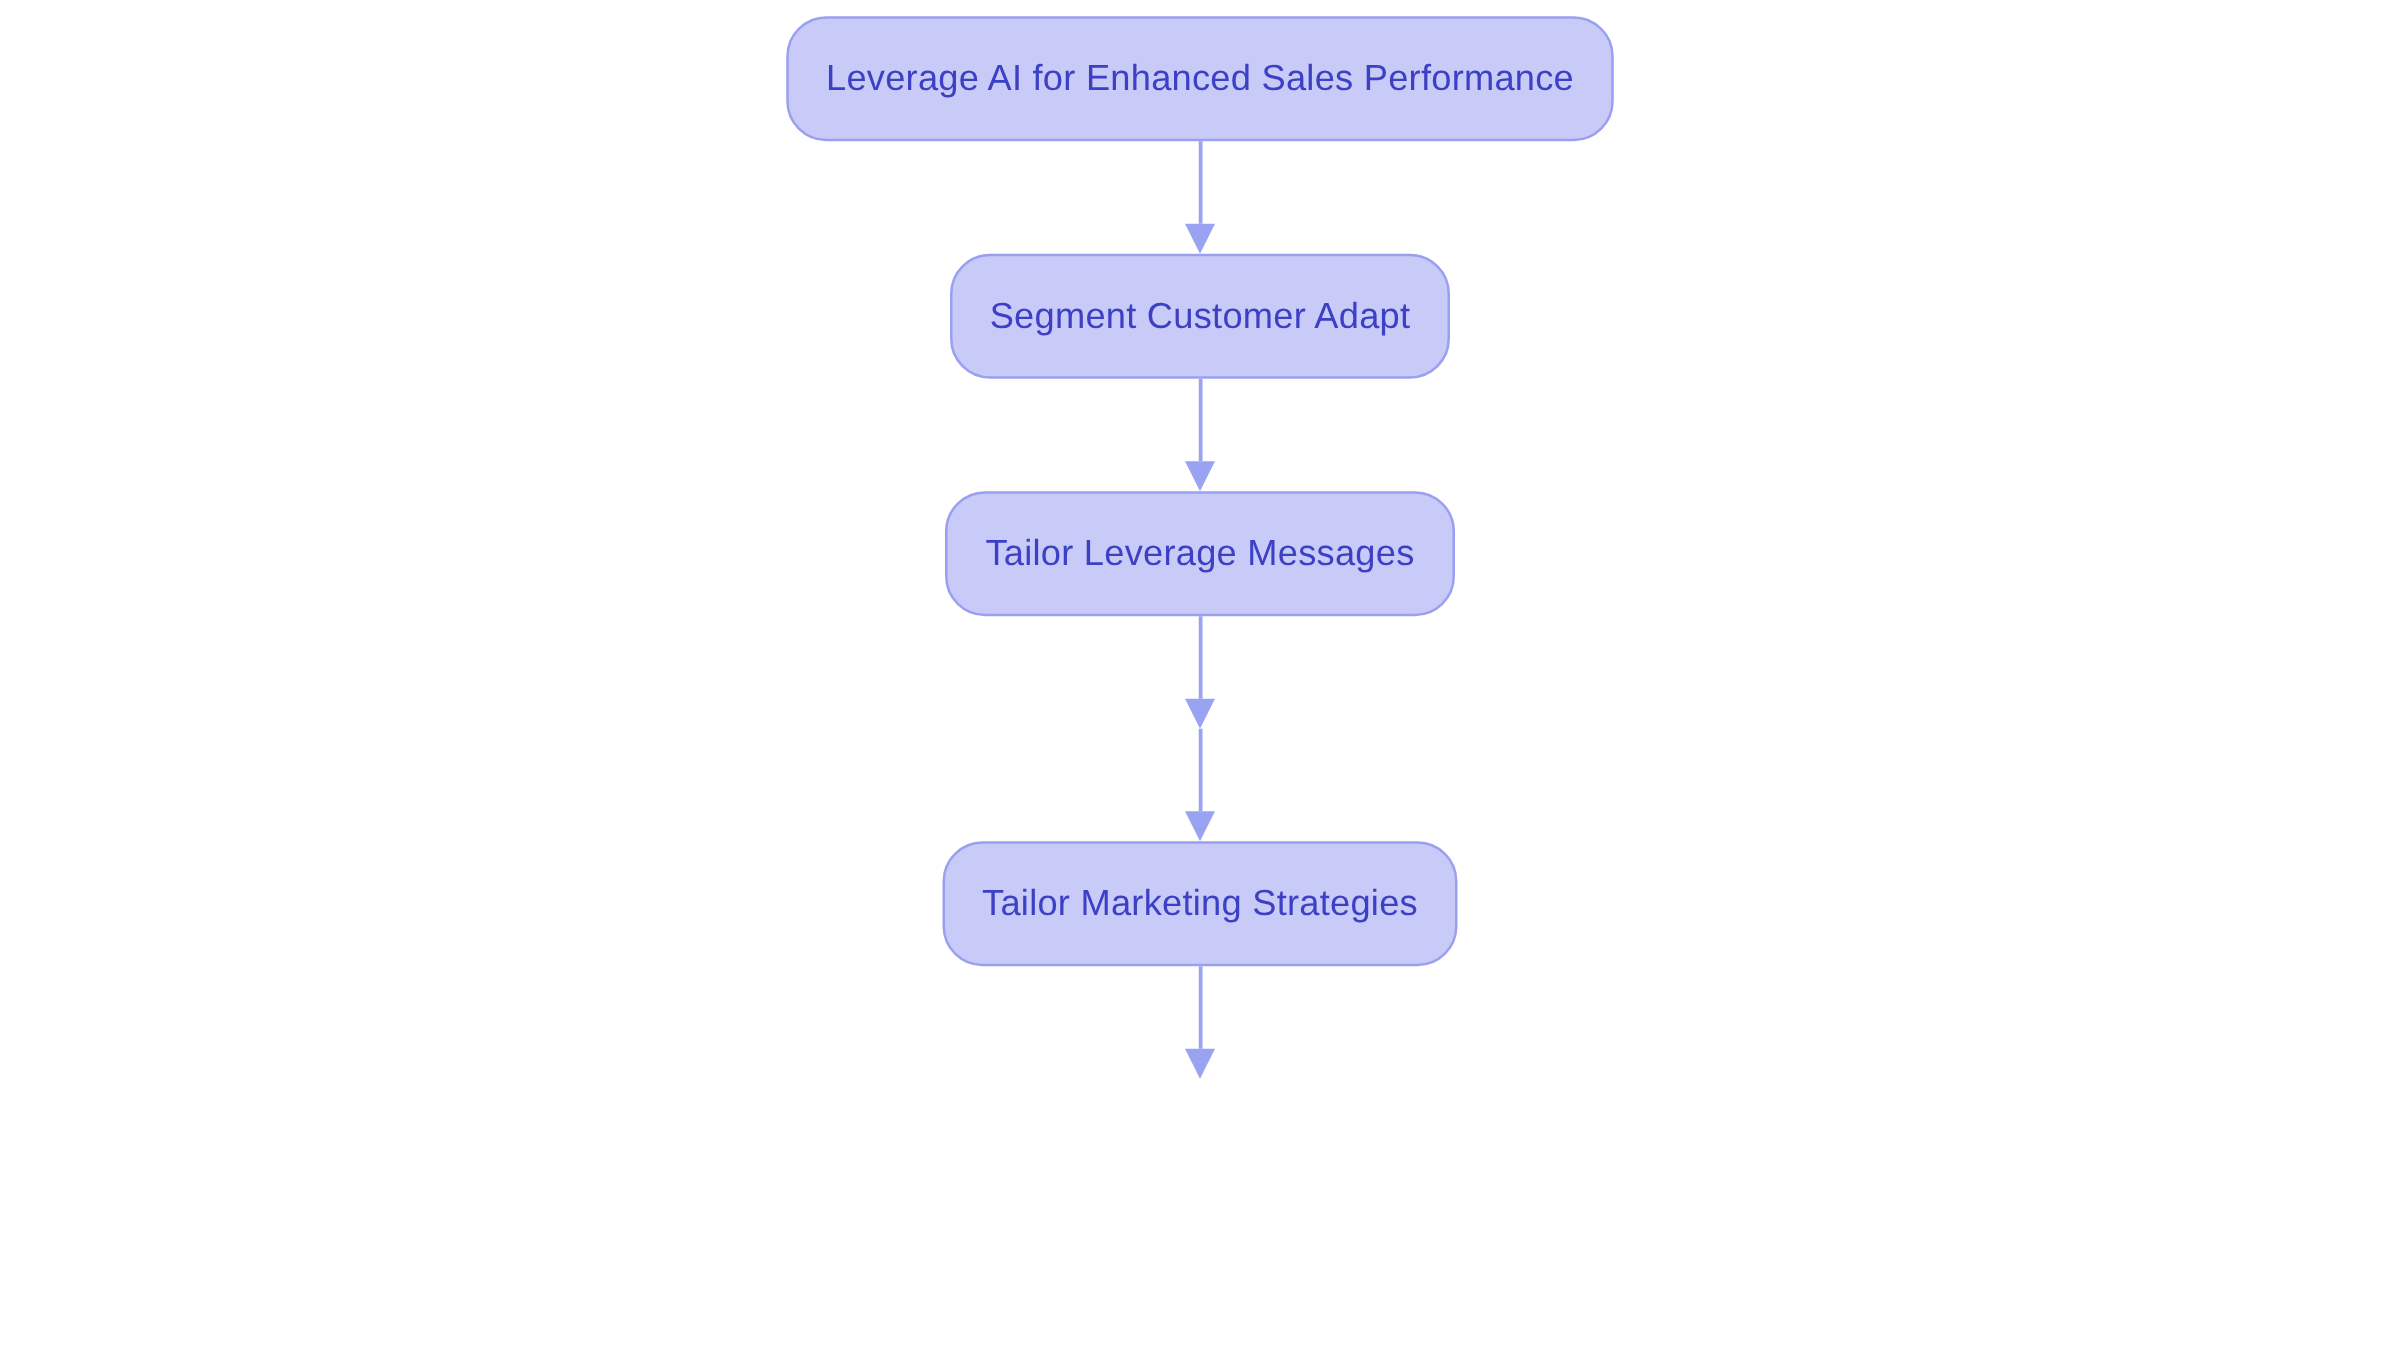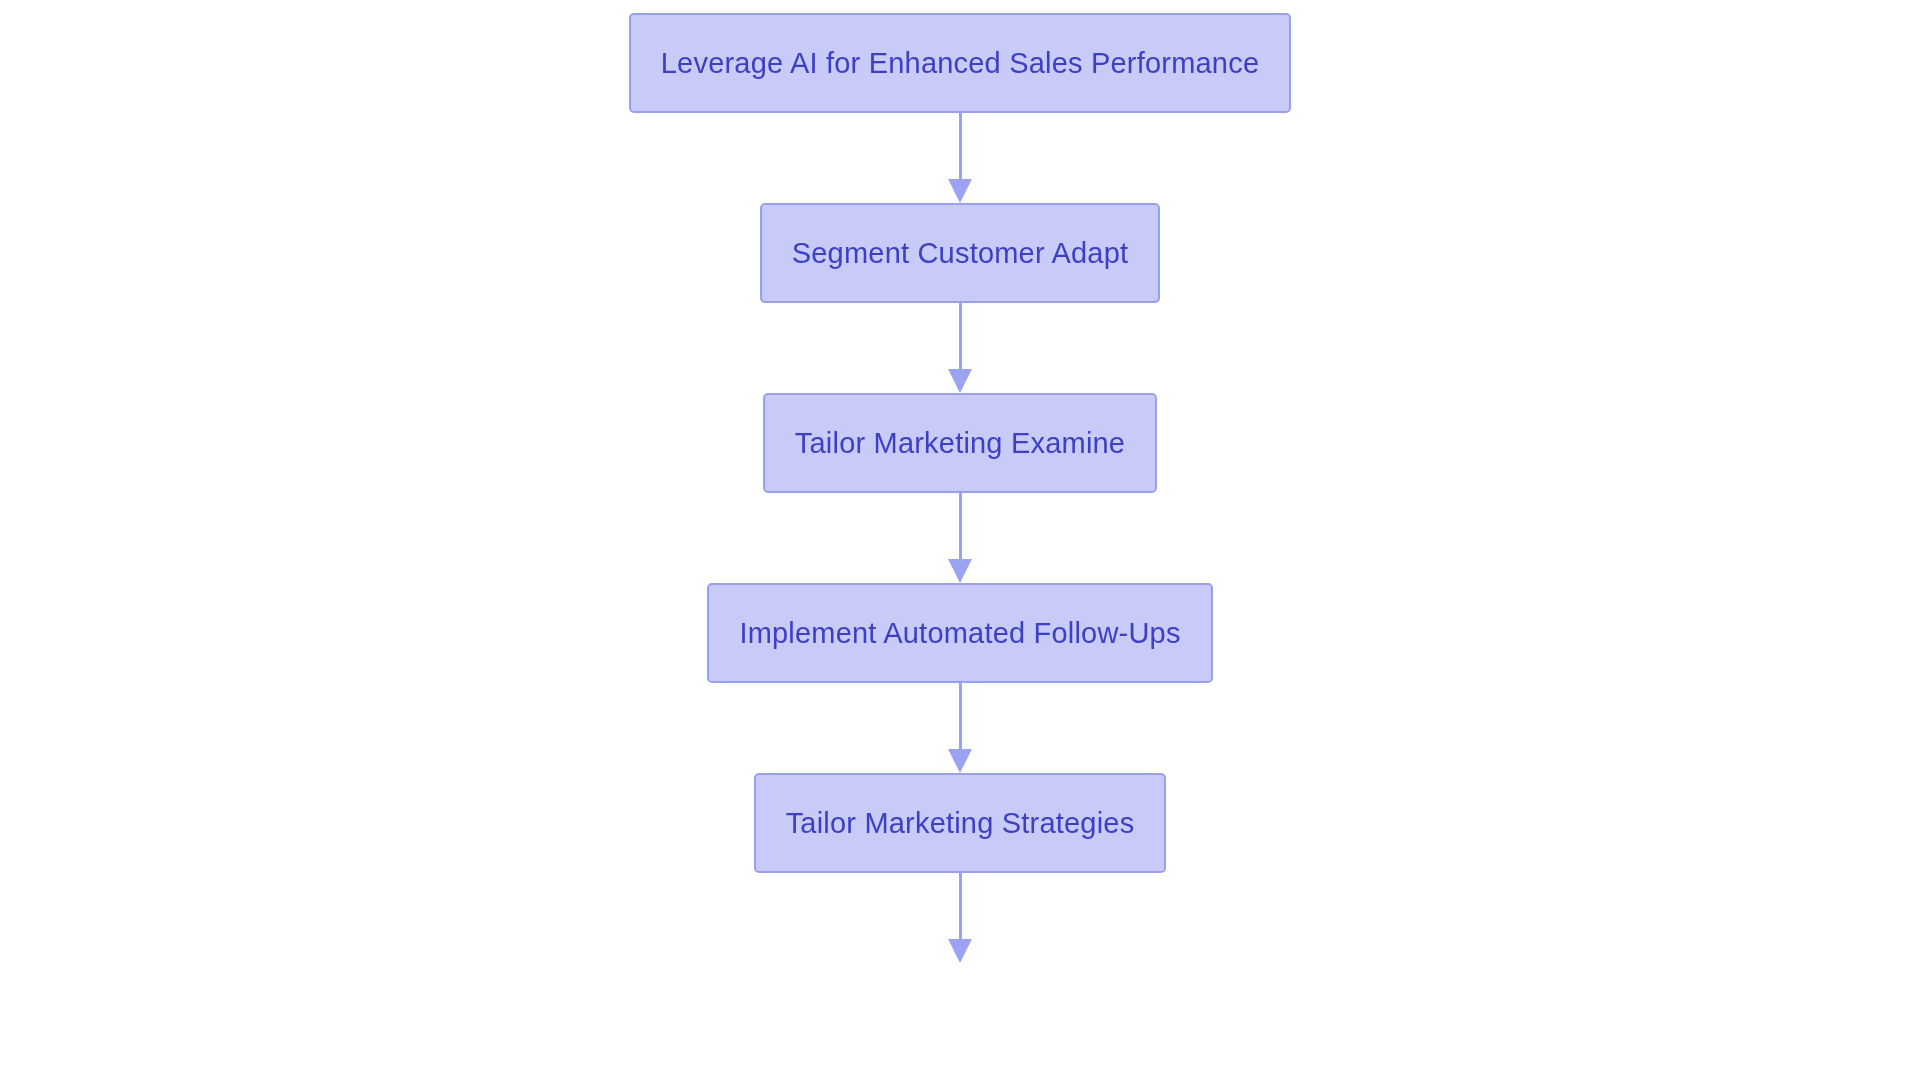--- a/index.html
+++ b/index.html
@@ -27,21 +27,21 @@
     padding-top: 13px;
   }
   .node {
     height: 100px;
     display: flex;
     align-items: center;
     justify-content: center;
     padding: 0 30px;
     background: var(--node-fill);
     border: 2.5px solid var(--node-border);
-    border-radius: 5px;
+    border-radius: 32px;
     color: var(--text);
     font-size: 29px;
     letter-spacing: 0.2px;
     white-space: nowrap;
     flex: 0 0 auto;
   }
   .connector {
     height: 90px;
     flex: 0 0 auto;
     display: flex;
@@ -73,28 +73,27 @@
     <div class="head"></div>
   </div>
 
   <div class="node">Segment Customer Adapt</div>
 
   <div class="connector">
     <div class="line"></div>
     <div class="head"></div>
   </div>
 
-  <div class="node">Tailor Marketing Examine</div>
+  <div class="node">Tailor Leverage Messages</div>
 
   <div class="connector">
     <div class="line"></div>
     <div class="head"></div>
   </div>
 
-  <div class="node">Implement Automated Follow-Ups</div>
 
   <div class="connector">
     <div class="line"></div>
     <div class="head"></div>
   </div>
 
   <div class="node">Tailor Marketing Strategies</div>
 
   <div class="connector">
     <div class="line"></div>

